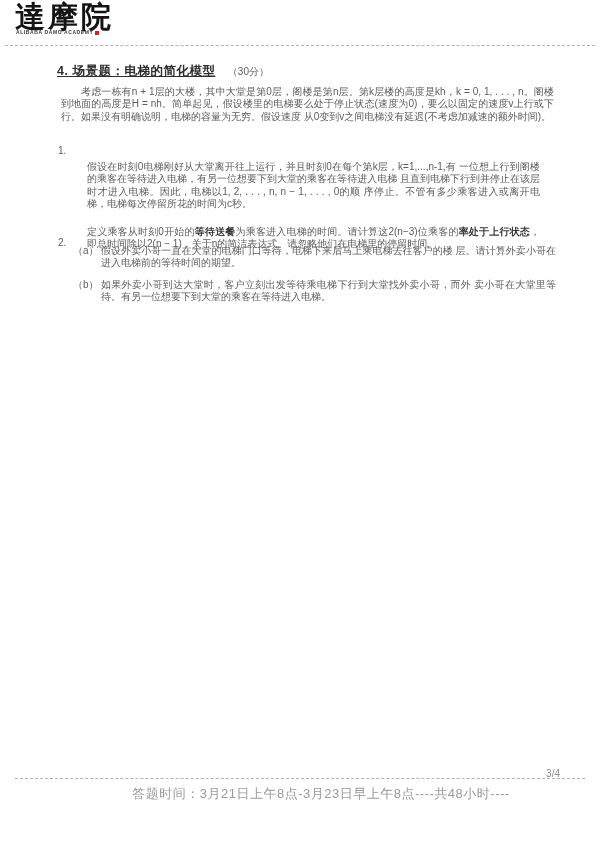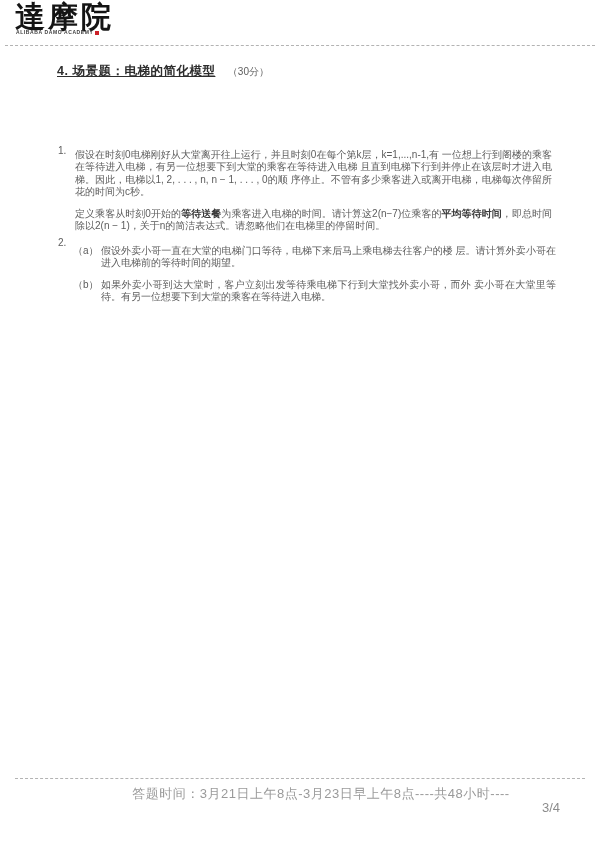--- a/index.html
+++ b/index.html
@@ -26,31 +26,31 @@
   .title-main{font-size:12.5px;font-weight:bold;color:#2e2e2e;letter-spacing:0.5px;text-decoration:underline;}
   .title-points{font-size:10px;color:#5c5c5c;margin-left:8px;}
   
   .bodytext{font-size:10px;line-height:12.3px;text-align:justify;color:#5c5c5c;}
   .intro{position:absolute;left:61px;top:86px;width:493px;text-indent:2em;}
   .item{position:absolute;display:flex;}
   .item-1{left:58px;top:145px;width:498px;}
   .item-2{left:58px;top:237px;width:498px;}
   .item-num{width:13px;flex:none;font-size:10px;line-height:12.3px;color:#5c5c5c;}
   .item-body{flex:1;}
-  .item-body p{margin:4px;}
+  .item-body p{margin:16px;}
   .item-body .para-gap{margin-top:10px;}
   .indent-first{text-indent:2em;}
   b.kw{color:#3a3a3a;font-weight:bold;}
   .sub-item{display:flex;margin-top:9px;}
   .sub-item-first{margin-top:8px;}
   .sub-label{width:30px;flex:none;font-size:10px;line-height:12.3px;color:#5c5c5c;padding-left:2px;box-sizing:border-box;}
   .sub-text{flex:1;}
   
   .footer-line{position:absolute;left:0;top:785px;width:100%;text-align:center;font-size:13px;color:#9a9a9a;letter-spacing:0.5px;padding-left:21px;}
-  .page-num{position:absolute;right:40px;top:800px;font-size:13px;color:#8c8c8c;}
+  .page-num{position:absolute;right:40px;top:768px;font-size:10px;color:#8c8c8c;}
 </style>
 </head>
 <body>
 
 <div class="page">
 
   <div class="logo">
     <div class="logo-brand">達摩院</div>
     <div class="logo-sub">
       <span class="logo-subtitle">ALIBABA DAMO ACADEMY</span>
@@ -58,26 +58,27 @@
     </div>
   </div>
 
   <div class="rule rule-top"></div>
 
   <div class="title">
     <span class="title-main">4. 场景题：电梯的简化模型</span>
     <span class="title-points">（30分）</span>
   </div>
 
+  <div class="bodytext intro">考虑一栋有n + 1层的大楼，其中大堂是第0层，阁楼是第n层。第k层楼的高度是kh，k = 0, 1, . . . , n。阁楼到地面的高度是H = nh。简单起见，假设楼里的电梯要么处于停止状态(速度为0)，要么以固定的速度v上行或下行。如果没有明确说明，电梯的容量为无穷。假设速度 从0变到v之间电梯没有延迟(不考虑加减速的额外时间)。</div>
 
   <div class="item item-1">
     <div class="item-num">1.</div>
     <div class="item-body bodytext">
       <p>假设在时刻0电梯刚好从大堂离开往上运行，并且时刻0在每个第k层，k=1,...,n-1,有 一位想上行到阁楼的乘客在等待进入电梯，有另一位想要下到大堂的乘客在等待进入电梯 且直到电梯下行到并停止在该层时才进入电梯。因此，电梯以1, 2, . . . , n, n − 1, . . . , 0的顺 序停止。不管有多少乘客进入或离开电梯，电梯每次停留所花的时间为c秒。</p>
-      <p class="para-gap"><span>定义乘客从时刻0开始的</span><b class="kw">等待送餐</b><span>为乘客进入电梯的时间。请计算这2(n−7)位乘客的</span><b class="kw">平均等待时间</b><span>，即总时间除以2(n − 1)，关于n的简洁表达式。请忽略他们在电梯里的停留时间。</span></p>
+      <p class="para-gap"><span>定义乘客从时刻0开始的</span><b class="kw">等待送餐</b><span>为乘客进入电梯的时间。请计算这2(n−3)位乘客的</span><b class="kw">率处于上行状态</b><span>，即总时间除以2(n − 1)，关于n的简洁表达式。请忽略他们在电梯里的停留时间。</span></p>
     </div>
   </div>
 
   <div class="item item-2">
     <div class="item-num">2.</div>
     <div class="item-body bodytext">
       <div class="sub-item sub-item-first">
         <div class="sub-label">（a）</div>
         <div class="sub-text bodytext">假设外卖小哥一直在大堂的电梯门口等待，电梯下来后马上乘电梯去往客户的楼 层。请计算外卖小哥在进入电梯前的等待时间的期望。</div>
       </div>

